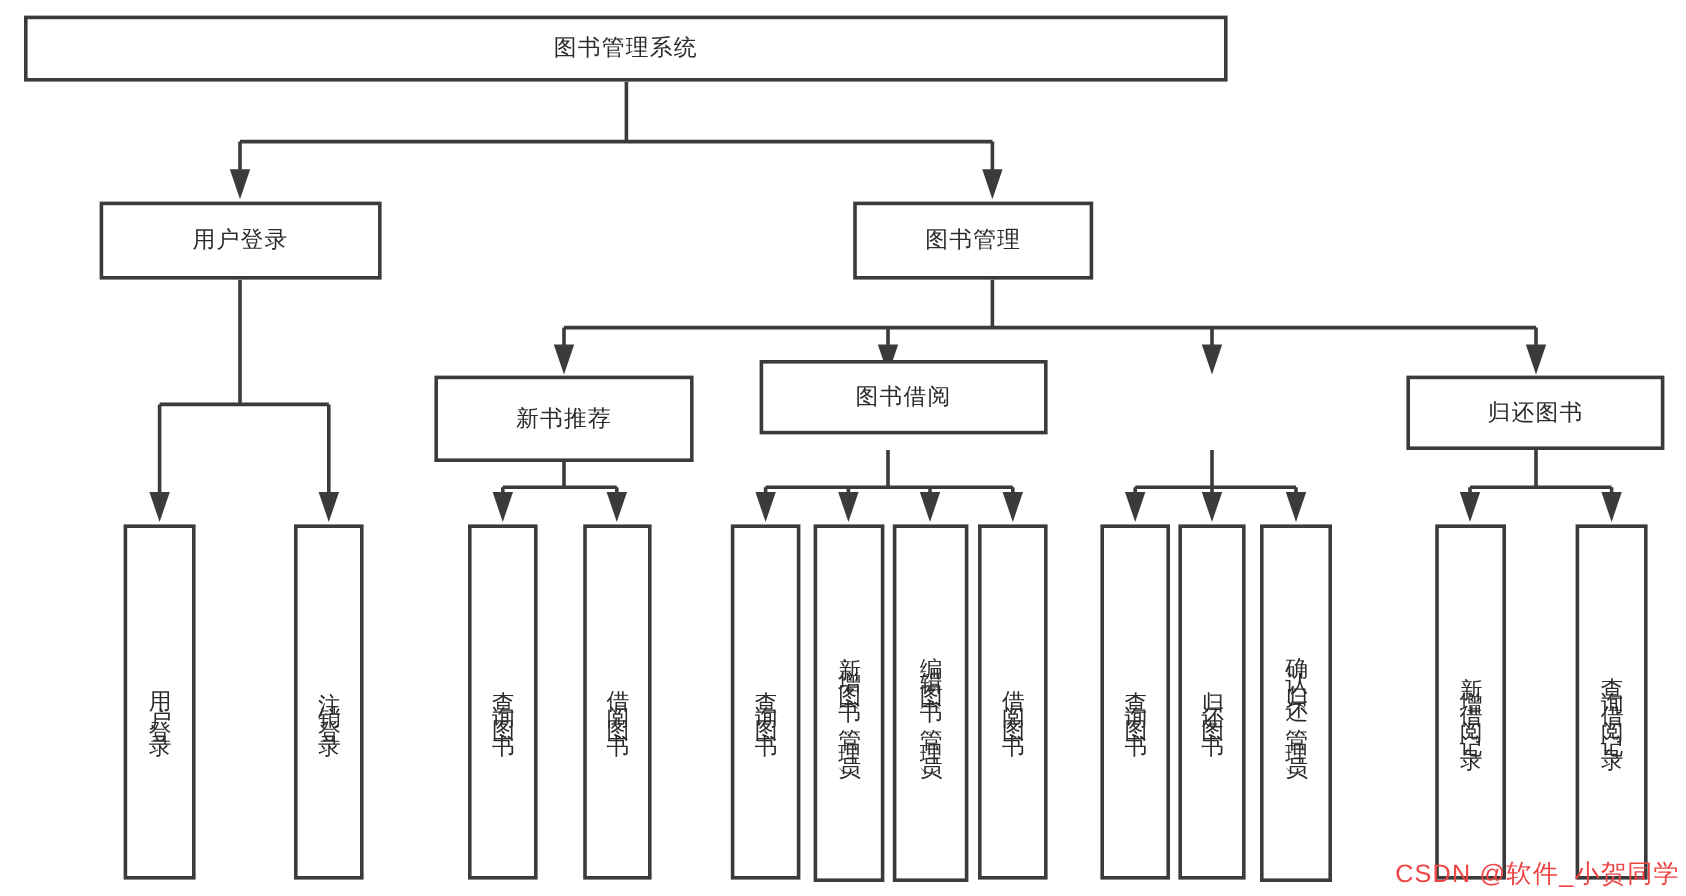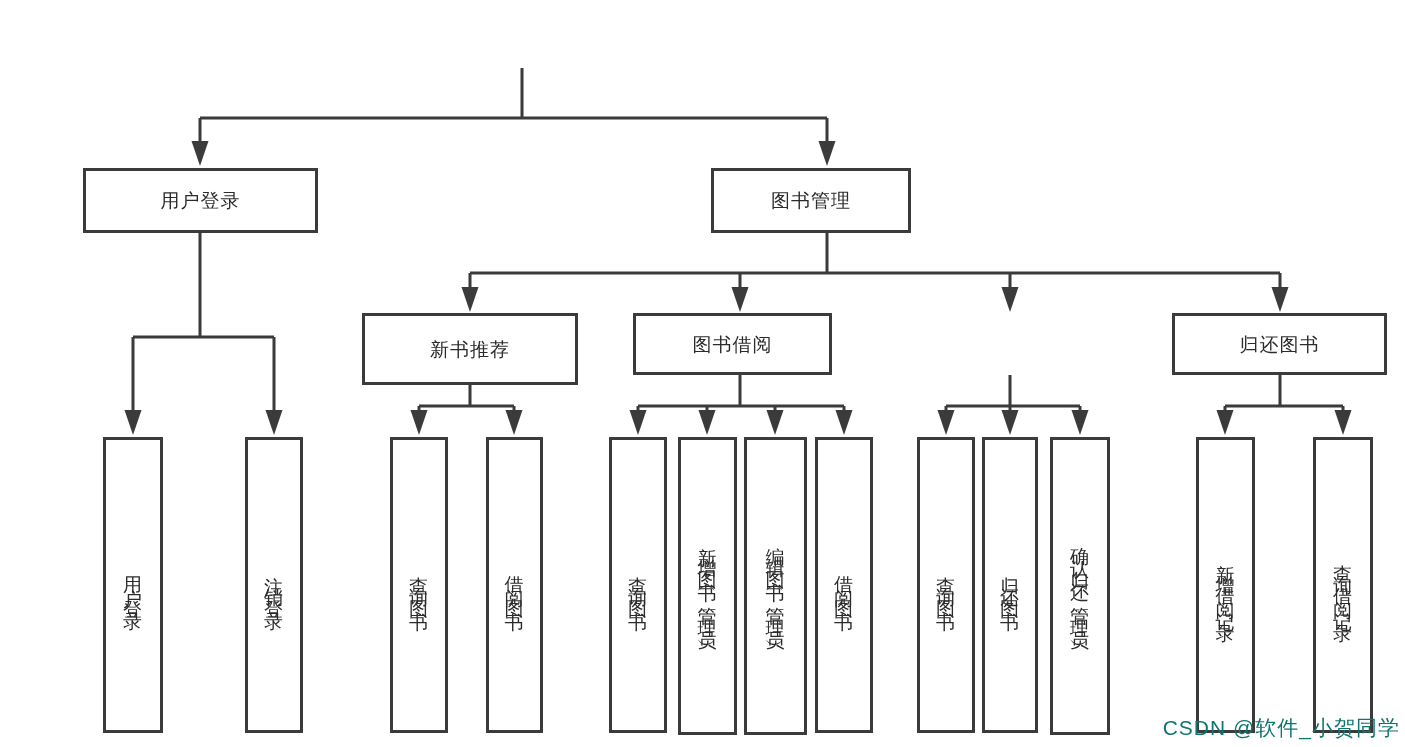--- a/index.html
+++ b/index.html
@@ -39,21 +39,21 @@
     writing-mode: vertical-rl;
     text-orientation: mixed;
     letter-spacing: 12px;
     white-space: nowrap;
   }
   .watermark {
     position: absolute;
     top: 714px;
     right: 5px;
     font-size: 21px;
-    color: #0f766e;
+    color: #ef4444;
     letter-spacing: 1px;
     white-space: nowrap;
   }
 </style>
 </head>
 <body>
 
 <div class="canvas">
 
   <svg class="connectors" width="1405" height="747">
@@ -85,32 +85,35 @@
       <use href="#ah" x="775" y="435"></use>
       <use href="#ah" x="844" y="435"></use>
       <use href="#ah" x="946" y="435"></use>
       <use href="#ah" x="1010" y="435"></use>
       <use href="#ah" x="1080" y="435"></use>
       <use href="#ah" x="1225" y="435"></use>
       <use href="#ah" x="1343" y="435"></use>
     </g>
   </svg>
 
+  <div class="box" style="left:20px;top:13px;width:1003px;height:55px">
+    <span>图书管理系统</span>
+  </div>
 
   <div class="box" style="left:83px;top:168px;width:235px;height:65px">
     <span>用户登录</span>
   </div>
   <div class="box" style="left:711px;top:168px;width:200px;height:65px">
     <span>图书管理</span>
   </div>
 
   <div class="box" style="left:362px;top:313px;width:216px;height:72px">
     <span>新书推荐</span>
   </div>
-  <div class="box" style="left:633px;top:313px;width:199px;height:62px">
+  <div class="box" style="left:633px;top:300px;width:240px;height:62px">
     <span>图书借阅</span>
   </div>
   <div class="box" style="left:1172px;top:313px;width:215px;height:62px">
     <span>归还图书</span>
   </div>
 
   <div class="box v" style="left:103px;top:437px;width:60px;height:296px">
     <span>用户登录</span>
   </div>
   <div class="box v" style="left:245px;top:437px;width:58px;height:296px">

